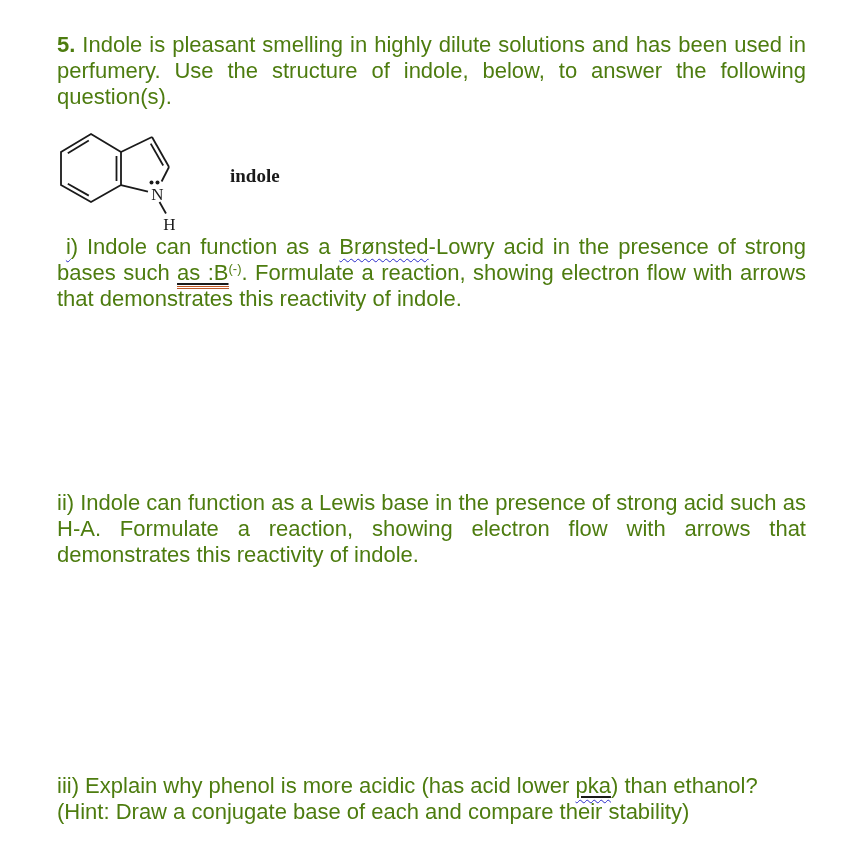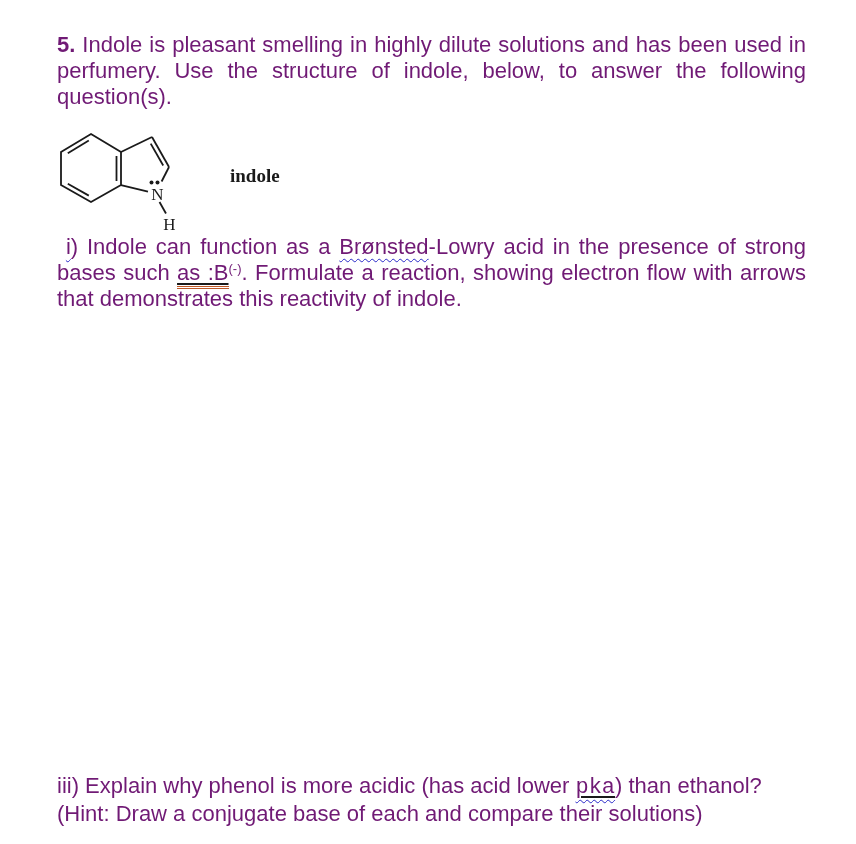--- a/index.html
+++ b/index.html
@@ -2,21 +2,21 @@
 <html><head>
 <meta charset="utf-8">
 <style>
   html,body{margin:0;padding:0;background:#ffffff;}
   .page{
     position:relative;
     width:856px;
     height:844px;
     background:#ffffff;
     font-family:"Liberation Sans",sans-serif;
-    color:#701a75;
+    color:#4d7c0f;
     overflow:hidden;
   }
   .para{
     position:absolute;
     left:57px;
     width:749px;
     margin:0;
     font-size:22px;
     line-height:26px;
   }
@@ -34,21 +34,20 @@
   .ul{
     text-decoration-line:underline;
     text-decoration-style:solid;
     text-decoration-color:#1a1a1a;
     text-decoration-thickness:1.5px;
     text-underline-offset:3px;
   }
   
   .ul .sq{
     text-underline-offset:6px;
-    font-family:Liberation Mono, monospace;
   }
   
   .ug{
     border-bottom:3px double #c05a28;
     padding-bottom:1px;
   }
   sup.charge{
     font-size:13px;
     line-height:0;
     vertical-align:7px;
@@ -88,16 +87,17 @@
 
     <text x="112.5" y="82" font-size="17" text-anchor="middle">N</text>
     <line x1="114.5" y1="84" x2="121" y2="95.5" stroke="#1a1a1a" stroke-width="1.8"></line>
     <text x="124.5" y="112" font-size="17" text-anchor="middle">H</text>
 
     <text x="185" y="64" font-size="19" font-weight="bold">indole</text>
   </svg>
 
   <p class="para justify" style="top:234px"><span>&nbsp;</span><span class="sq">i</span><span>)</span><span> Indole can function as a </span><span class="sq">Brønsted</span><span>-Lowry acid in the presence of strong bases such </span><span class="ul ug">as :B</span><sup class="charge">(-)</sup><span>. Formulate a reaction, showing electron flow with arrows that demonstrates this reactivity of indole.</span></p>
 
+  <p class="para justify" style="top:490px"><span>ii) Indole can function as a Lewis base in the presence of strong acid such as H-A. Formulate a reaction, showing electron flow with arrows that demonstrates this reactivity of indole.</span></p>
 
-  <p class="para" style="top:773px"><span>iii) Explain why phenol is more acidic (has acid lower </span><span class="ul"><span class="sq">pka</span></span><span>) than ethanol? (Hint: Draw a conjugate base of each and compare their solutions)</span></p>
+  <p class="para" style="top:773px"><span>iii) Explain why phenol is more acidic (has acid lower </span><span class="ul"><span class="sq">pka</span></span><span>) than ethanol? (Hint: Draw a conjugate base of each and compare their stability)</span></p>
 
 </div>
 
 </body></html>

